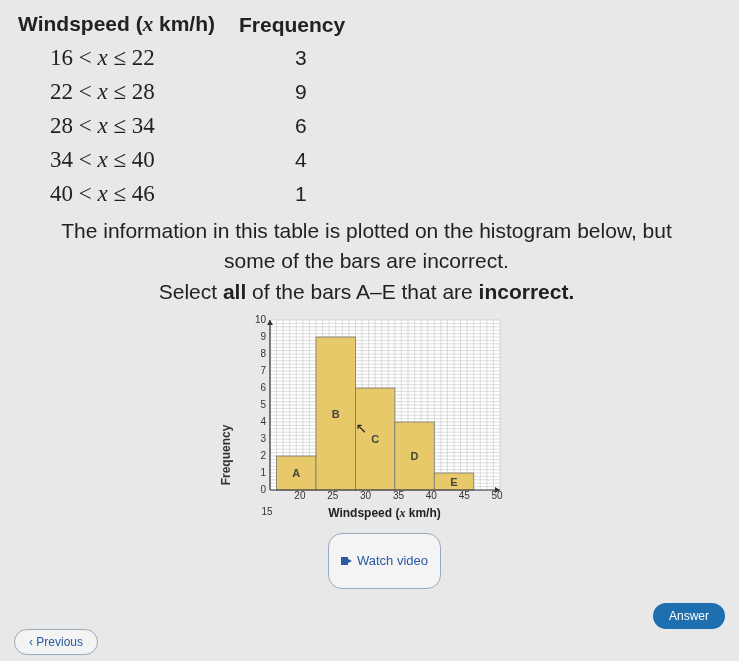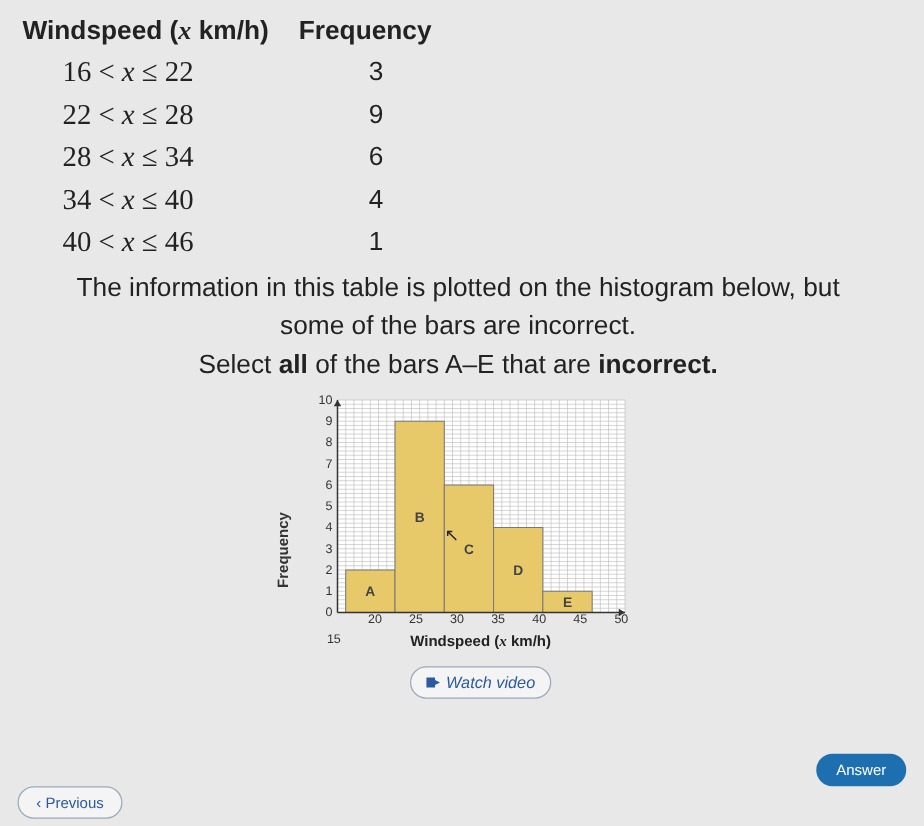--- a/index.html
+++ b/index.html
@@ -36,21 +36,21 @@
   background: #fff;
 }
 .grid line { stroke: #bbb; stroke-width: 0.5; }
 .axis line { stroke: #333; stroke-width: 1.2; }
 .bar { fill: #e8c96a; stroke: #777; stroke-width: 0.8; }
 .bar-label { font-size: 11px; font-weight: bold; fill: #444; text-anchor: middle; }
 .ytick-label { font-size: 10px; fill: #333; text-anchor: end; }
 .xlabel { font-size: 12px; font-weight: bold; text-align: center; margin-top: 2px; margin-left: 30px; }
 .watch-video {
   display: inline-block; margin: 12px auto 0 auto; font-size: 13px; color: #2a5aa0;
-  border: 1px solid #9ab; border-radius: 14px; padding: 4px 12px; background: #f4f4f4; font-style: italic;
+  border: 1px solid #9ab; border-radius: 14px; padding: 19px 12px; background: #f4f4f4;
 }
 .watch-wrap { text-align: center; margin-left: 30px; }
 .play-icon { display: inline-block; vertical-align: middle; margin-right: 4px; }
 .footer { position: absolute; bottom: 6px; left: 0; right: 0; padding: 0 14px; }
 .prev-btn {
   display: inline-block; font-size: 12px; color: #2a5aa0; border: 1px solid #9ab;
   border-radius: 14px; padding: 5px 14px; background: #f4f4f4; text-align: right;
 }
 .answer-btn {
   position: absolute; right: 14px; bottom: 26px; font-size: 12px; color: #fff;

